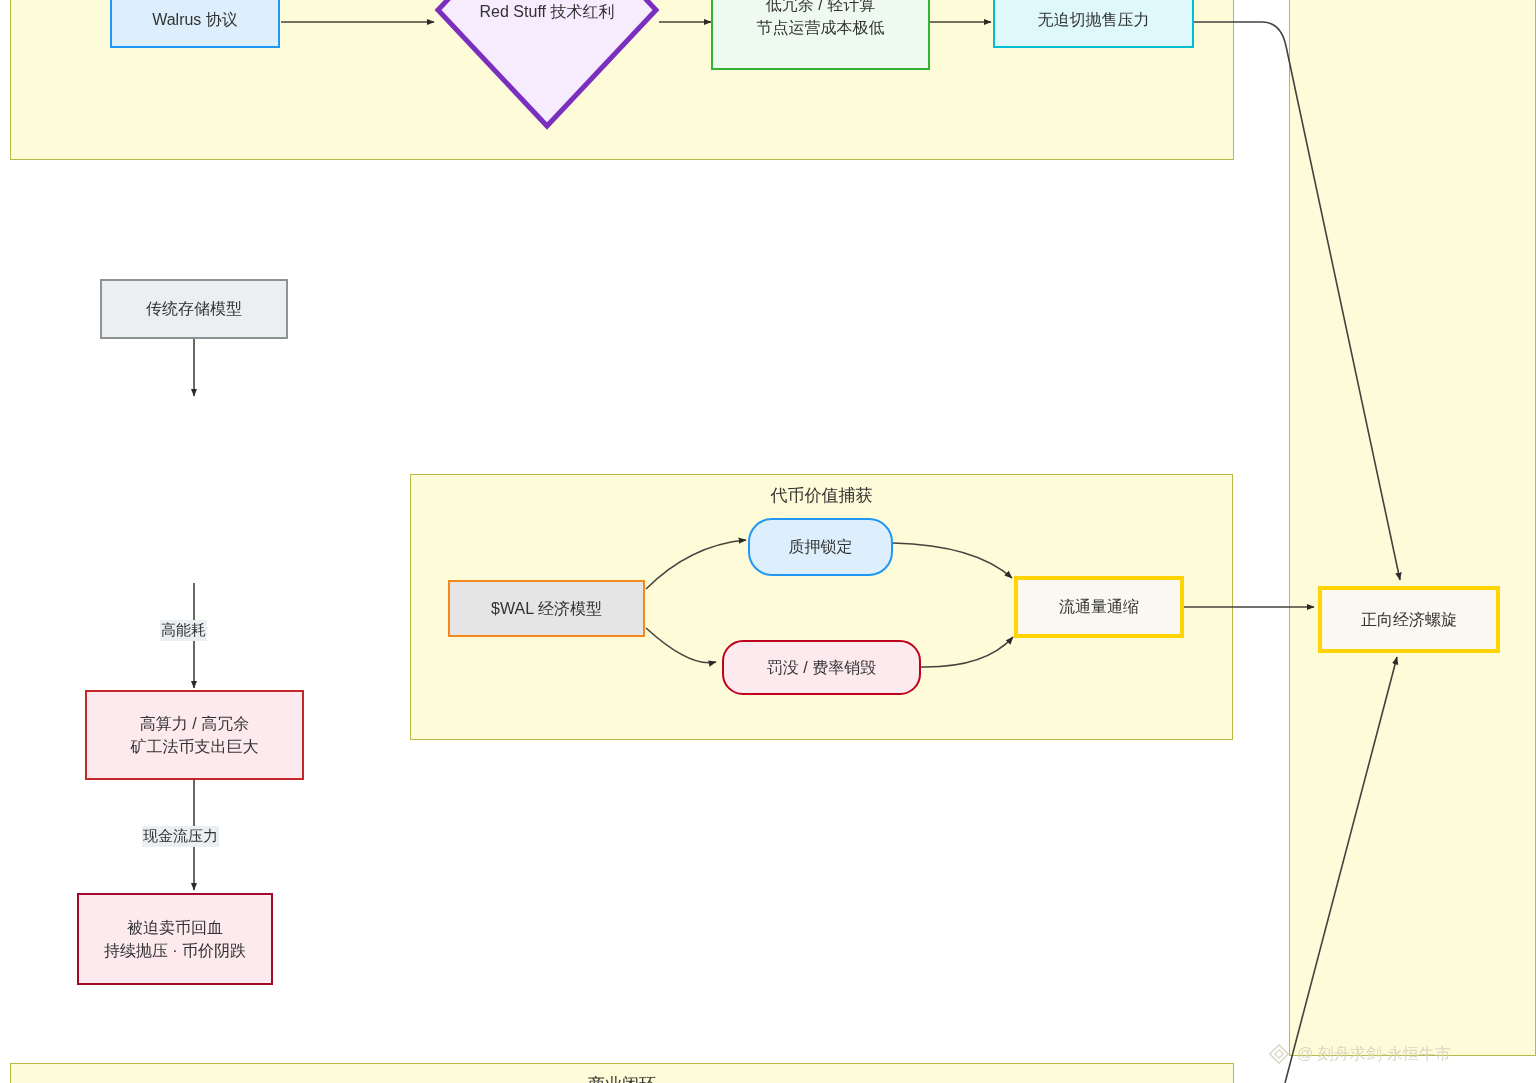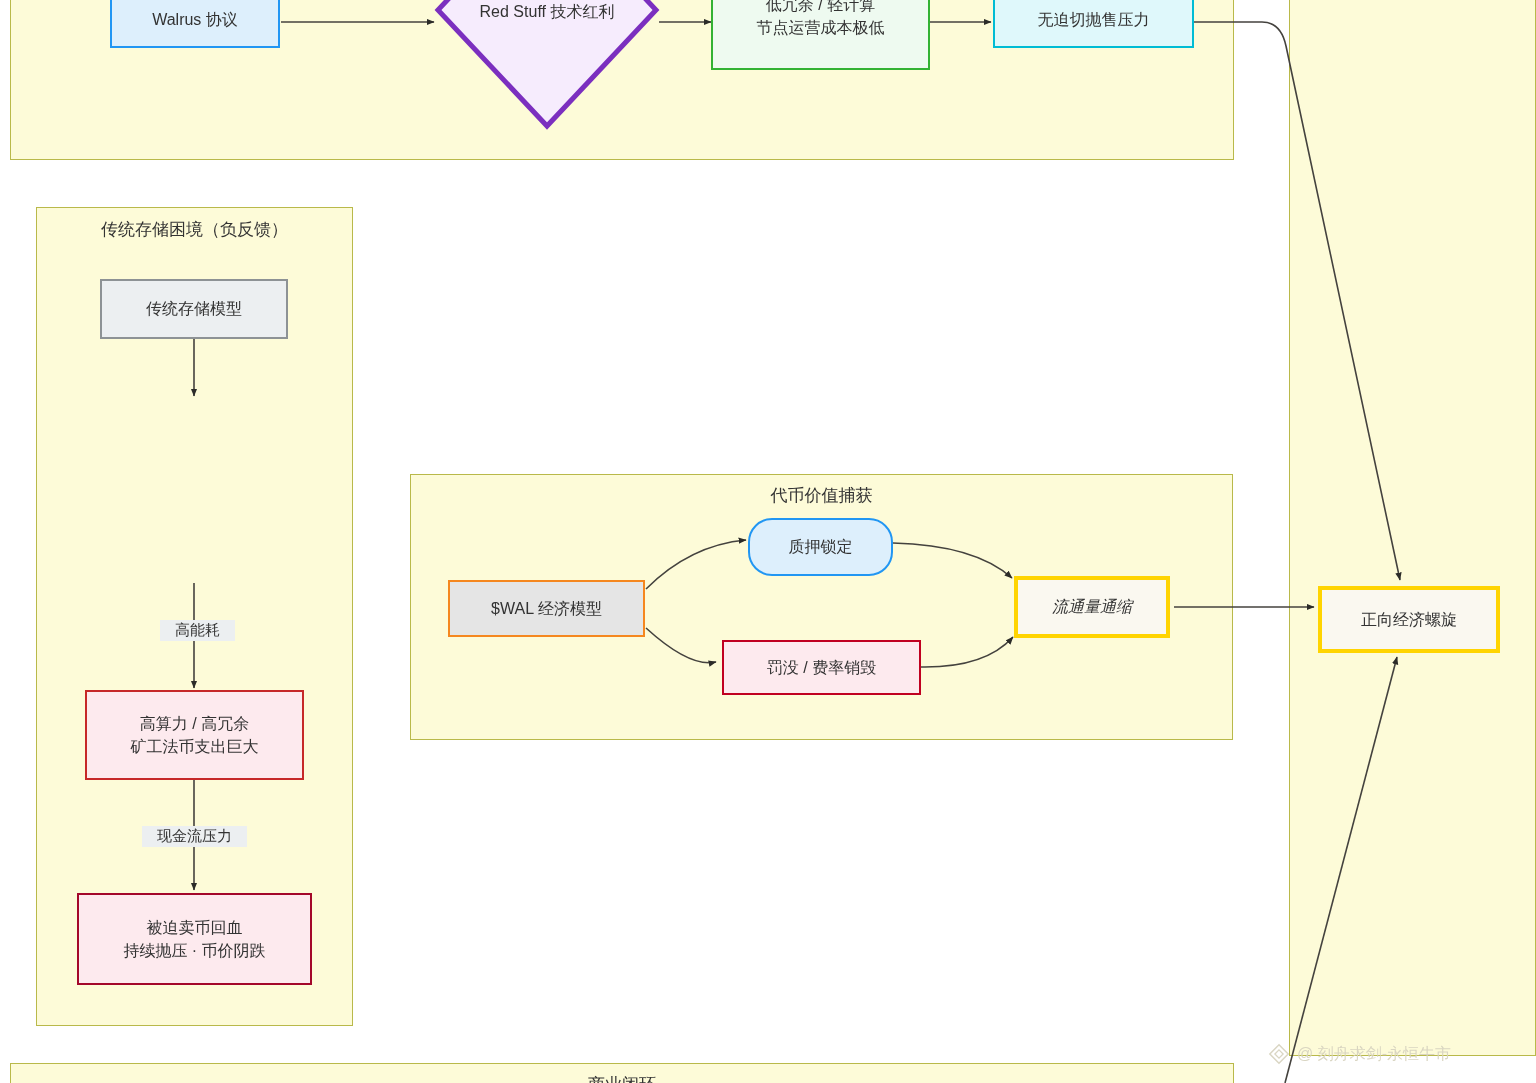--- a/index.html
+++ b/index.html
@@ -20,39 +20,36 @@
   .n-gray   {background:#eceff1;border:2px solid #8d9295;margin-top:22px;}
   .n-pinkdk {background:#fdeaee;border:2.5px solid #a3072a;}
   .n-pink   {background:#fdeaee;border:2.5px solid #c62828;}
   .n-red    {background:#fdeaee;border:2.5px solid #c00020;}
   .n-orange {background:#e5e5e5;border:2.5px solid #f5871f;}
   .n-yellow {background:#faf8f0;border:4px solid #ffd400;}
 
   .diamond{position:absolute;}
   .diamond .dlabel{position:absolute;width:100%;text-align:center;font-size:16px;color:#333;white-space:nowrap;}
 
-  .edge-label{position:absolute;background:#eceff1;font-size:15px;color:#333;padding:1px 15px;white-space:nowrap;}
+  .edge-label{position:absolute;background:#eceff1;font-size:15px;color:#333;padding:1px 1px;white-space:nowrap;}
 
   svg.wires{position:absolute;left:0;top:0;width:1536px;height:1083px;pointer-events:none;}
   .wire{fill:none;stroke:#44423e;stroke-width:1.6;}
 
   .watermark{position:absolute;display:flex;align-items:center;gap:7px;
              color:#d8d4c0;font-size:16px;white-space:nowrap;opacity:.95;}
   .wm-logo{width:22px;height:22px;}
 </style>
 </head>
 <body>
 
 <div id="stage">
 
   <div class="panel" style="left:10px;top:-70px;width:1224px;height:230px;"></div>
 
-  <div class="panel" style="left:36px;top:207px;width:317px;height:819px;">
-    <div class="panel-title" style="top:10px;">传统存储困境（负反馈）</div>
-  </div>
 
   <div class="panel" style="left:410px;top:474px;width:823px;height:266px;">
     <div class="panel-title" style="top:9px;">代币价值捕获</div>
   </div>
 
   <div class="panel" style="left:1289px;top:-70px;width:247px;height:1126px;"></div>
 
   <div class="panel" style="left:10px;top:1063px;width:1224px;height:120px;">
     <div class="panel-title" style="top:9px;">商业闭环</div>
   </div>
@@ -118,38 +115,38 @@
 
   <div class="edge-label" style="left:160px;top:620px;">高能耗</div>
 
   <div class="node n-pink" style="left:85px;top:690px;width:219px;height:90px;flex-direction:column;">
     <span>高算力 / 高冗余</span>
     <span>矿工法币支出巨大</span>
   </div>
 
   <div class="edge-label" style="left:142px;top:826px;">现金流压力</div>
 
-  <div class="node n-pinkdk" style="left:77px;top:893px;width:235px;height:92px;flex-direction:column;">
+  <div class="node n-pinkdk" style="left:77px;top:893px;width:196px;height:92px;flex-direction:column;">
     <span>被迫卖币回血</span>
     <span>持续抛压 · 币价阴跌</span>
   </div>
 
   <div class="node n-orange" style="left:448px;top:580px;width:197px;height:57px;">
     <span>$WAL 经济模型</span>
   </div>
 
   <div class="node n-blue" style="left:748px;top:518px;width:145px;height:58px;border-radius:24px;">
     <span>质押锁定</span>
   </div>
 
-  <div class="node n-red" style="left:722px;top:640px;width:199px;height:55px;">
+  <div class="node n-red" style="left:722px;top:640px;width:199px;height:55px;border-radius:21px;">
     <span>罚没 / 费率销毁</span>
   </div>
 
-  <div class="node n-yellow" style="left:1014px;top:576px;width:156px;height:62px;font-style:italic;">
+  <div class="node n-yellow" style="left:1014px;top:576px;width:170px;height:62px;">
     <span>流通量通缩</span>
   </div>
 
   <div class="node n-yellow" style="left:1318px;top:586px;width:182px;height:67px;">
     <span>正向经济螺旋</span>
   </div>
 
   <div class="watermark" style="left:1268px;top:1043px;">
     <svg class="wm-logo" viewBox="0 0 24 24">
       <polygon points="12,2 22,12 12,22 2,12" fill="none" stroke="#d8d4c0" stroke-width="1.6"></polygon>

